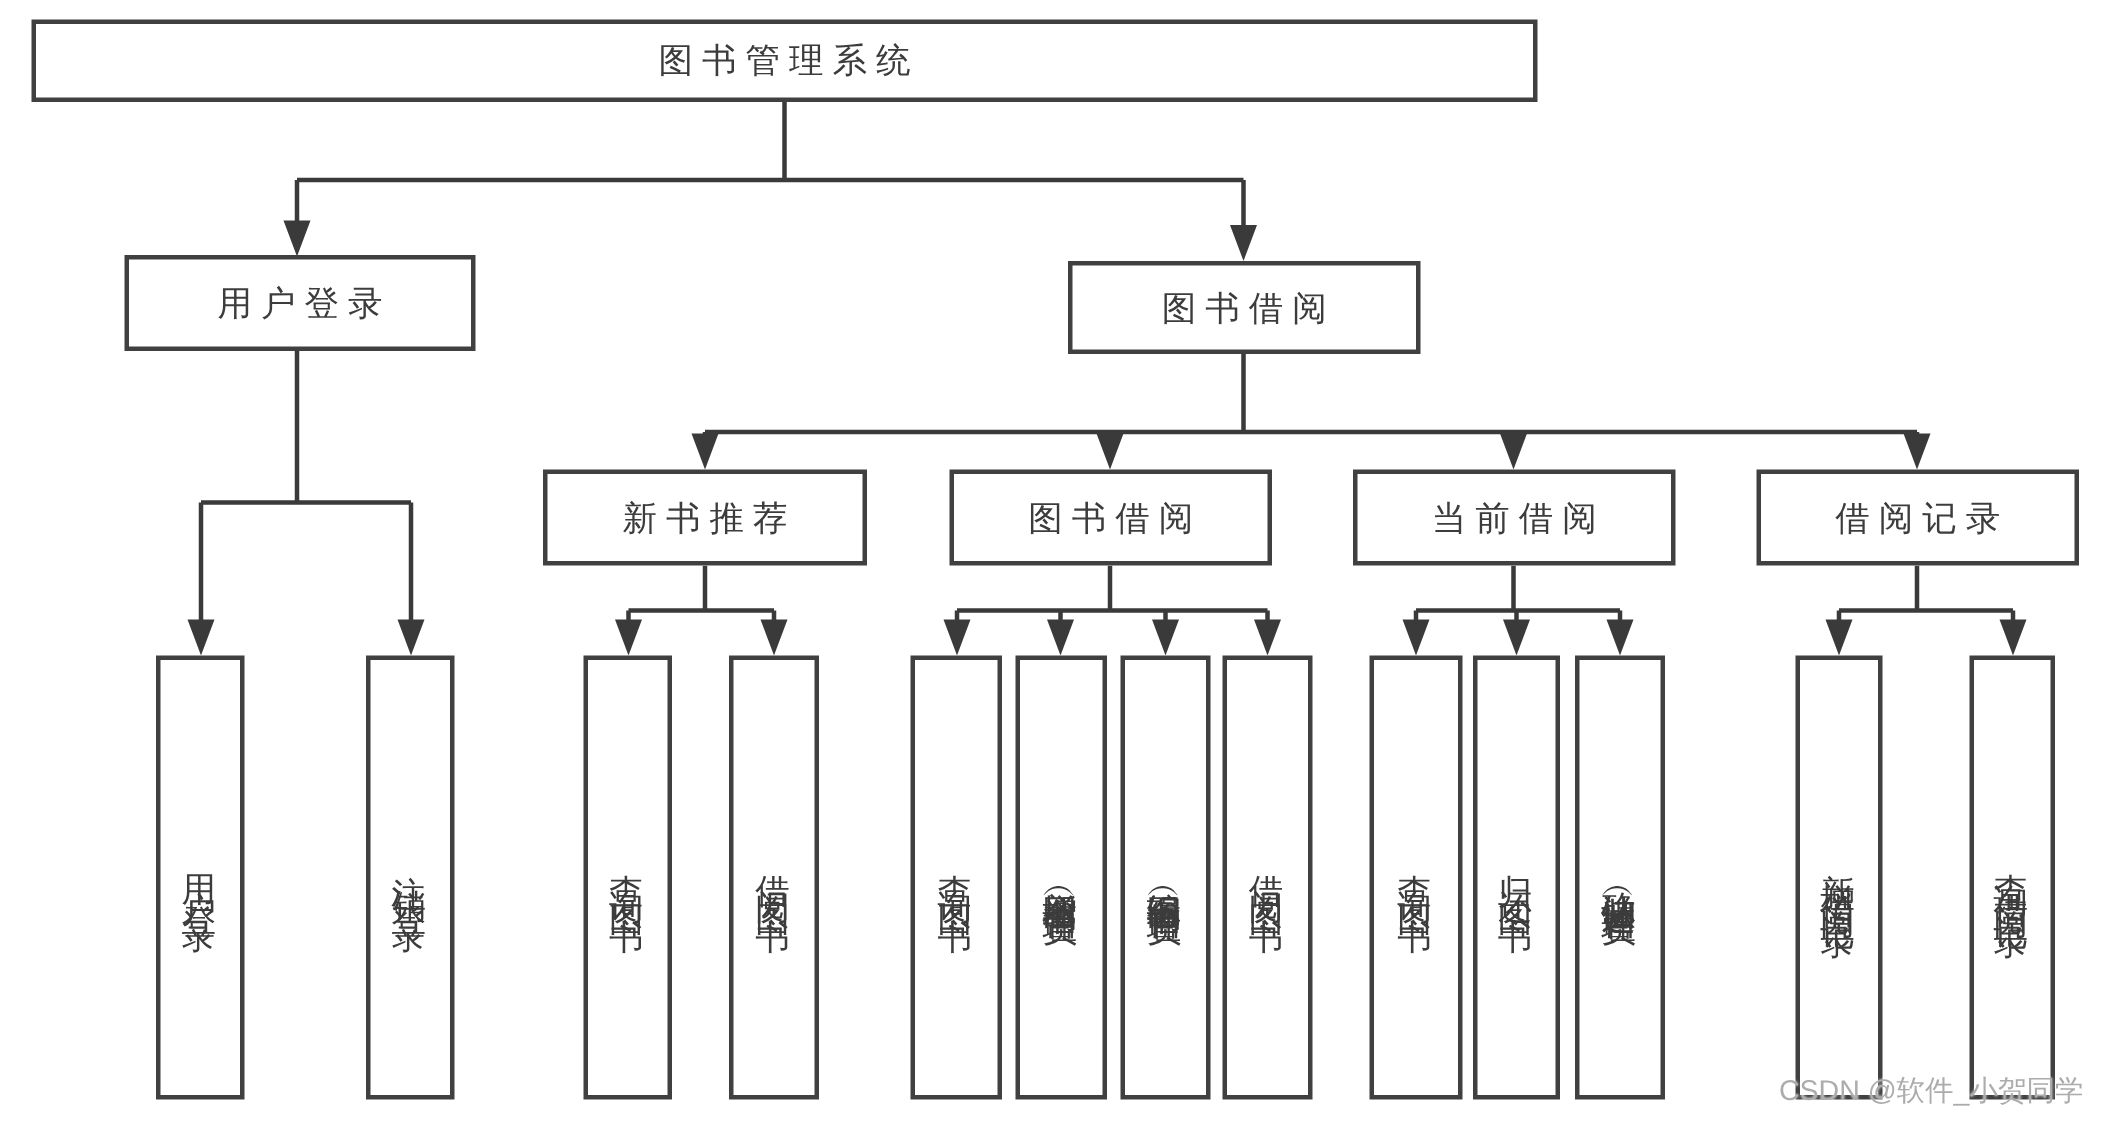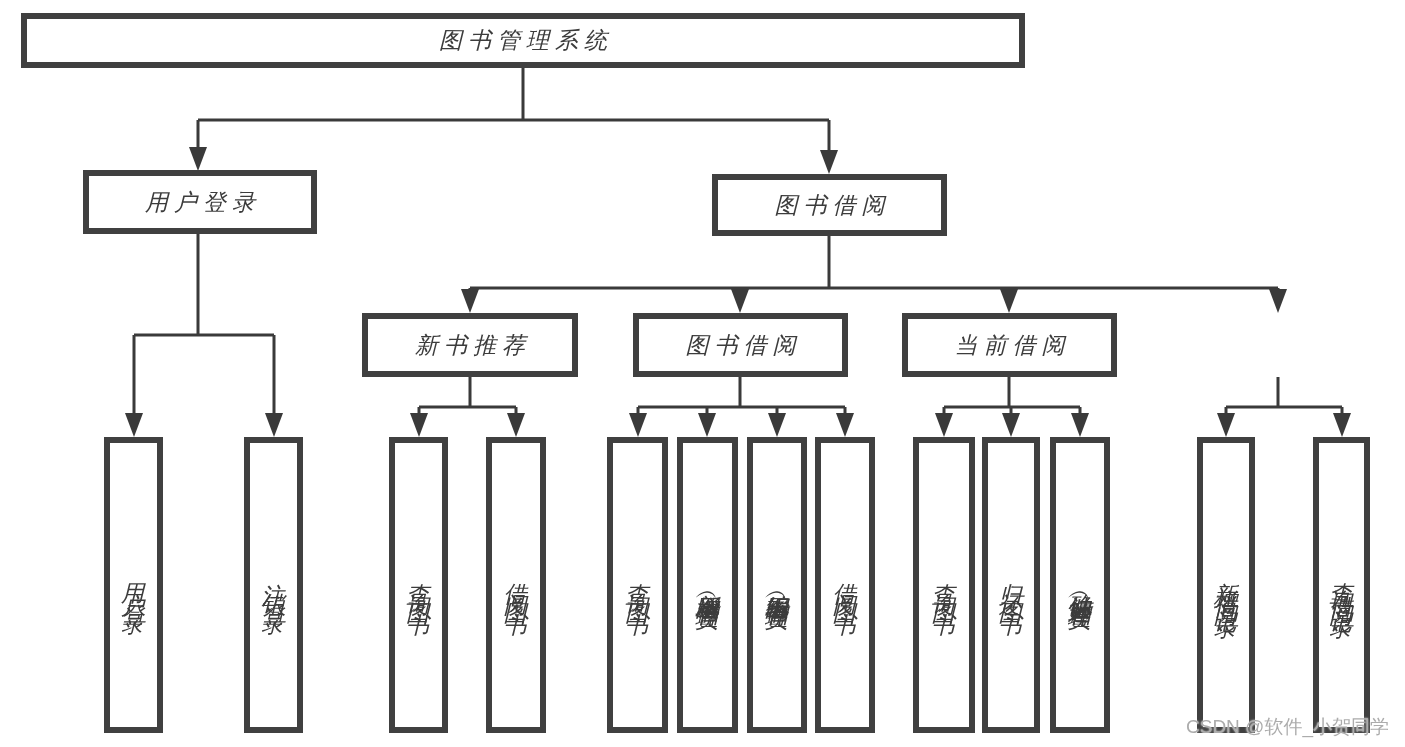--- a/index.html
+++ b/index.html
@@ -14,27 +14,26 @@
   #wires {
     position: absolute;
     left: 0; top: 0;
     width: 1405px; height: 747px;
     z-index: 1;
   }
   .box {
     position: absolute;
     box-sizing: border-box;
     background: #ffffff;
-    border: 6px solid #404040;
+    border: 3px solid #404040;
     display: flex;
     align-items: center;
     justify-content: center;
     color: #3c3c3c;
     z-index: 2;
-    font-style: italic;
   }
   .hlabel {
     font-size: 23px;
     letter-spacing: 6px;
     text-indent: 6px;
     white-space: nowrap;
     color: #3c3c3c;
   }
   .vlabel {
     writing-mode: vertical-rl;
@@ -158,20 +157,23 @@
 
   <div class="box" id="n-rec">
     <span class="hlabel">新书推荐</span>
   </div>
   <div class="box" id="n-borrow">
     <span class="hlabel">图书借阅</span>
   </div>
   <div class="box" id="n-cur">
     <span class="hlabel">当前借阅</span>
   </div>
+  <div class="box" id="n-recd">
+    <span class="hlabel">借阅记录</span>
+  </div>
 
   <div class="box leaf" id="l-a1">
     <span class="vlabel ls4">用户登录</span>
   </div>
   <div class="box leaf" id="l-a2">
     <span class="vlabel ls4">注销登录</span>
   </div>
 
   <div class="box leaf" id="l-b1">
     <span class="vlabel ls4">查询图书</span>

